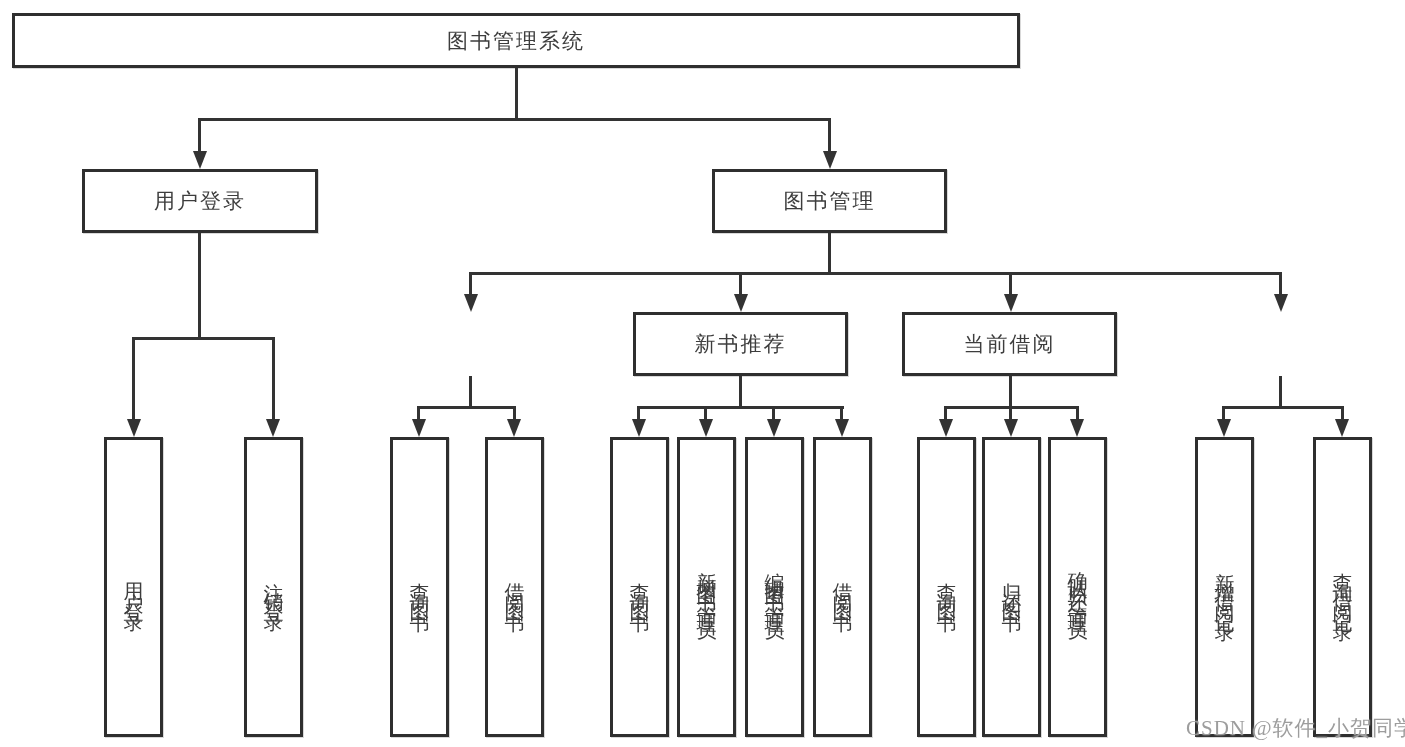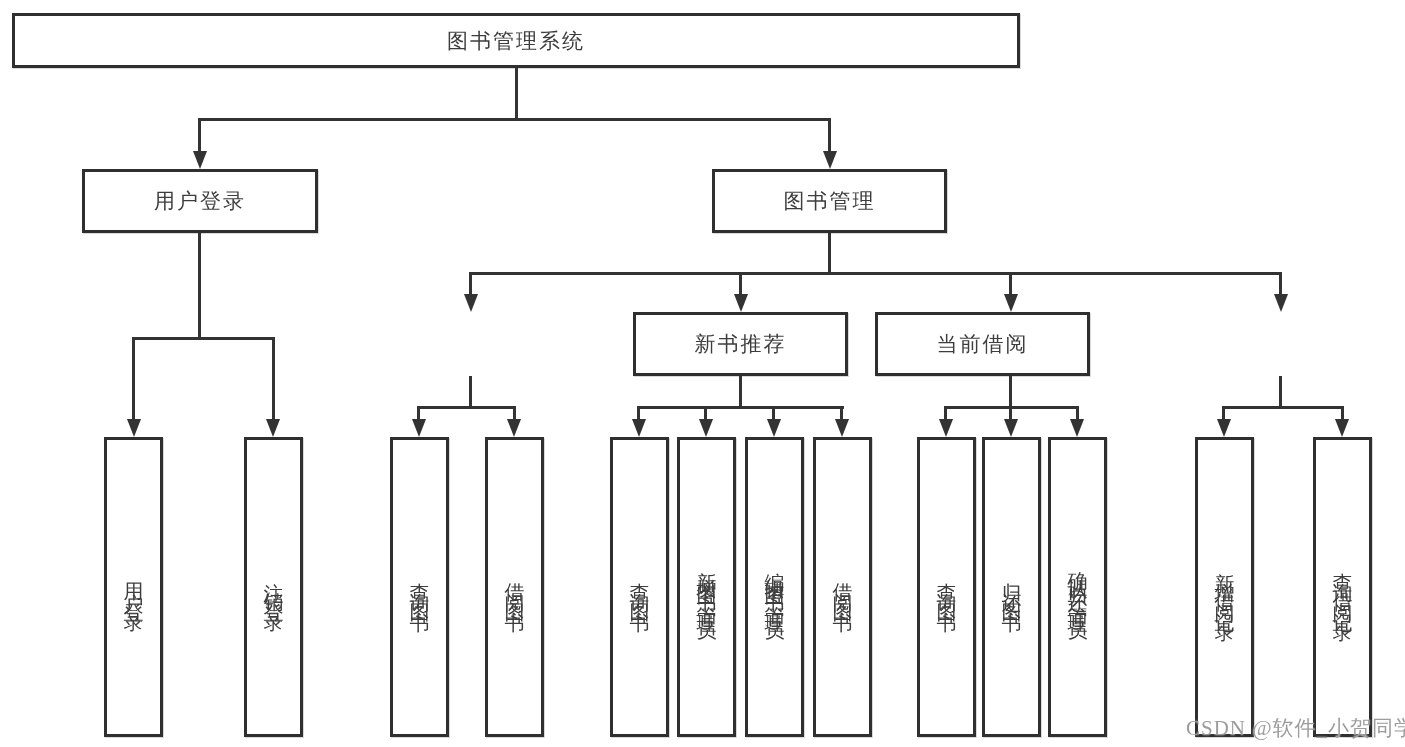--- a/index.html
+++ b/index.html
@@ -95,21 +95,21 @@
   <div class="line" style="left:739px;top:272px;width:3px;height:26px"></div>
   <div class="arrow" style="left:734px;top:294px"></div>
   <div class="line" style="left:1009px;top:272px;width:3px;height:26px"></div>
   <div class="arrow" style="left:1004px;top:294px"></div>
   <div class="line" style="left:1279px;top:272px;width:3px;height:26px"></div>
   <div class="arrow" style="left:1274px;top:294px"></div>
 
   <div class="box" style="left:633px;top:312px;width:215px;height:64px">
     <span class="ht">新书推荐</span>
   </div>
-  <div class="box" style="left:875px;top:312px;width:215px;height:64px">
+  <div class="box" style="left:902px;top:312px;width:215px;height:64px">
     <span class="ht">当前借阅</span>
   </div>
 
   <div class="line" style="left:469px;top:376px;width:3px;height:33px"></div>
   <div class="line" style="left:417px;top:406px;width:99px;height:3px"></div>
   <div class="line" style="left:417px;top:406px;width:3px;height:16px"></div>
   <div class="arrow" style="left:412px;top:419px"></div>
   <div class="line" style="left:513px;top:406px;width:3px;height:16px"></div>
   <div class="arrow" style="left:507px;top:419px"></div>
 

